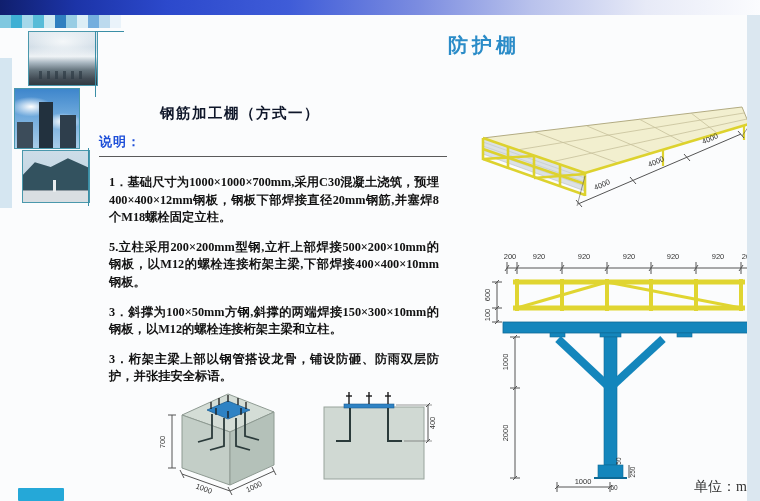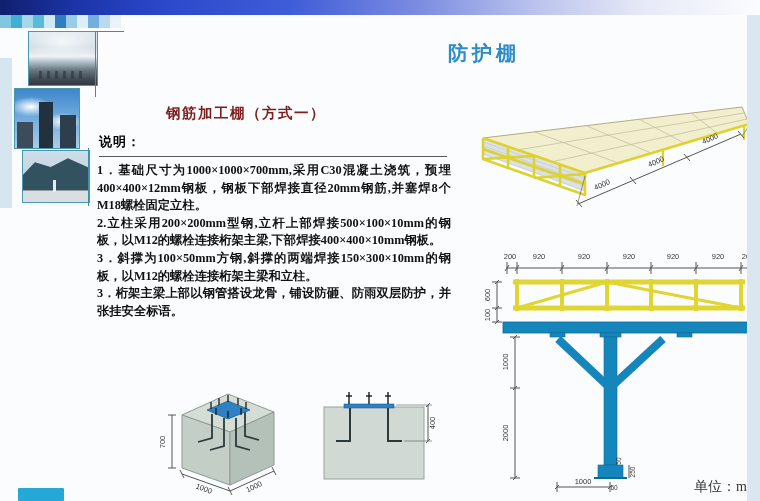--- a/index.html
+++ b/index.html
@@ -36,30 +36,30 @@
 
   #photo3{left:22px;top:150px;width:66px;height:51px;}
   #photo3 .sky{background:linear-gradient(180deg,#cddde8 0%,#bcd0de 100%);}
   #photo3 .mountain{position:absolute;left:0;top:0;width:100%;height:78%;background:#33525f;
      clip-path:polygon(0 60%,18% 28%,42% 40%,68% 18%,100% 42%,100% 100%,0 100%);}
   #photo3 .buildings{position:absolute;left:0;bottom:0;width:100%;height:22%;background:#d9dee2;
      border-top:1px solid #8e9aa2;}
   #photo3 .tower{position:absolute;bottom:10px;left:46%;width:3px;height:12px;background:#e8ecee;}
 
   
-  .page-title{position:absolute;left:436px;top:40px;font-size:20px;font-weight:bold;
+  .page-title{position:absolute;left:436px;top:32px;font-size:20px;font-weight:bold;
      color:#2b8cc8;letter-spacing:4px;padding-left:12px;}
-  .section-title{position:absolute;left:166px;top:104px;font-size:14.5px;font-weight:bold;
-     color:#7f1d1d;letter-spacing:1.5px;font-family:"Liberation Serif",serif;}
-  .notes-label{position:absolute;left:99px;top:133px;font-size:13px;font-weight:bold;color:#000000;
+  .section-title{position:absolute;left:160px;top:104px;font-size:14.5px;font-weight:bold;
+     color:#0f172a;letter-spacing:1.5px;font-family:"Liberation Serif",serif;}
+  .notes-label{position:absolute;left:99px;top:133px;font-size:13px;font-weight:bold;color:#1d4ed8;
      font-family:"Liberation Serif",serif;letter-spacing:1px;}
   .divider{position:absolute;left:99px;top:156px;width:348px;height:1px;background:#5a5a5a;}
   .notes{position:absolute;left:97px;top:162px;width:354px;font-size:12.3px;line-height:17.6px;
      font-weight:600;color:#121212;text-align:justify;font-family:"Liberation Serif",serif;}
-  .notes p{margin:0;}
+  .notes p{margin:12px;}
 
   .unit-label{position:absolute;left:694px;top:478px;font-size:14px;color:#333;
      font-family:"Liberation Serif",serif;}
 
   .right-strip{position:absolute;right:0;top:15px;width:13px;height:486px;background:#dbe7f0;}
   .logo-badge{position:absolute;left:18px;top:488px;width:46px;height:13px;background:#25a8d8;
      border-radius:1px;}
 
   svg{position:absolute;overflow:visible;}
   .dimtxt{font-size:7.5px;fill:#333;font-family:"Liberation Sans",sans-serif;}
@@ -105,21 +105,21 @@
   <div class="tealline" style="left:96px;top:31px;width:28px;height:1px;"></div>
   <div class="tealline" style="left:95px;top:31px;width:1px;height:66px;"></div>
   <div class="tealline" style="left:88px;top:148px;width:1px;height:58px;"></div>
 
   <div class="page-title">防护棚</div>
   <div class="section-title">钢筋加工棚（方式一）</div>
   <div class="notes-label">说明：</div>
   <div class="divider"></div>
   <div class="notes">
     <p>1．基础尺寸为1000×1000×700mm,采用C30混凝土浇筑，预埋400×400×12mm钢板，钢板下部焊接直径20mm钢筋,并塞焊8个M18螺栓固定立柱。</p>
-    <p>2.立柱采用200×200mm型钢,立杆上部焊接500×100×10mm的钢板，以M12的螺栓连接桁架主梁,下部焊接400×400×10mm钢板。</p>
+    <p>5.立柱采用200×200mm型钢,立杆上部焊接500×200×10mm的钢板，以M12的螺栓连接桁架主梁,下部焊接400×400×10mm钢板。</p>
     <p>3．斜撑为100×50mm方钢,斜撑的两端焊接150×300×10mm的钢板，以M12的螺栓连接桁架主梁和立柱。</p>
     <p>3．桁架主梁上部以钢管搭设龙骨，铺设防砸、防雨双层防护，并张挂安全标语。</p>
   </div>
 
   <svg style="left:458px;top:92px;" width="302" height="152" viewBox="0 0 302 152">
 
     <polygon points="25,46 127,81 127,99 25,62" fill="#dce1e4" stroke="#b6bdc1" stroke-width="0.6"></polygon>
     <line x1="25" y1="50" x2="127" y2="86" stroke="#c3cacd" stroke-width="0.7"></line>
     <line x1="25" y1="54" x2="127" y2="90" stroke="#c3cacd" stroke-width="0.7"></line>
     <line x1="25" y1="58" x2="127" y2="94" stroke="#c3cacd" stroke-width="0.7"></line>

